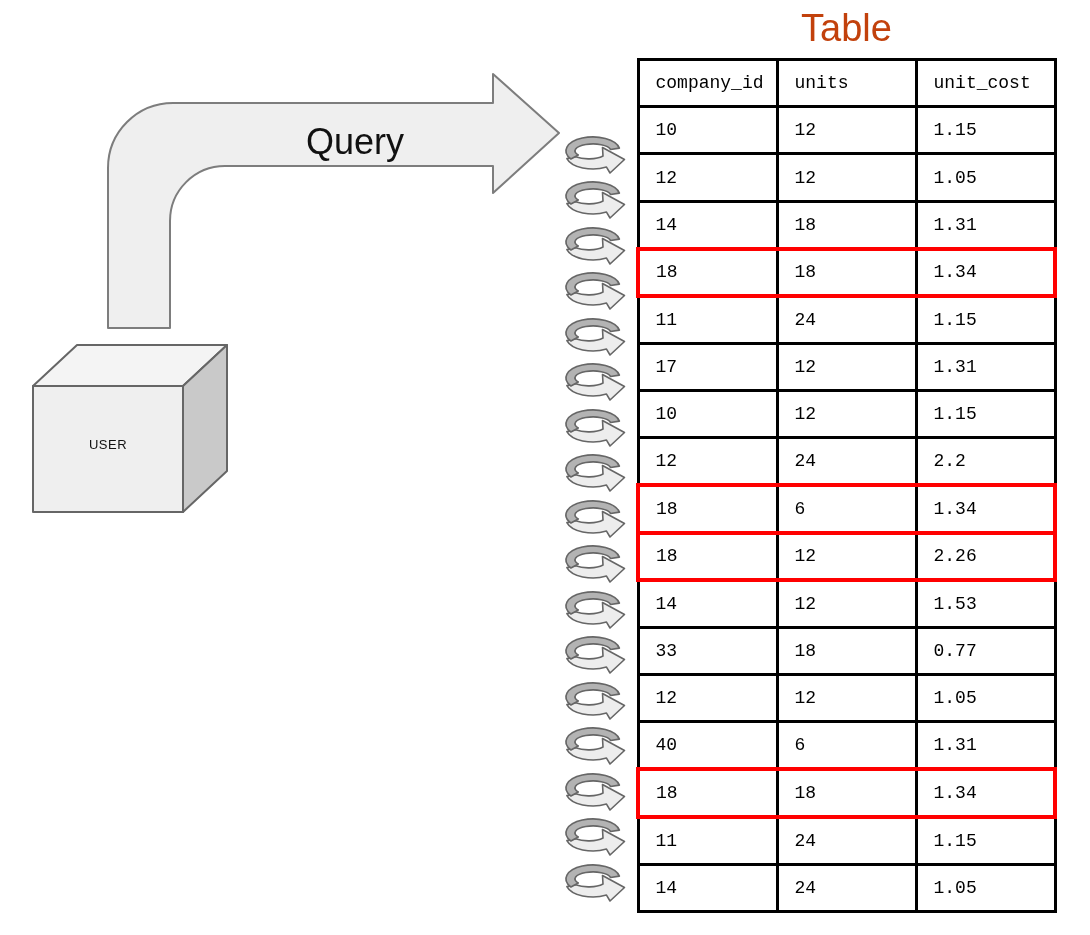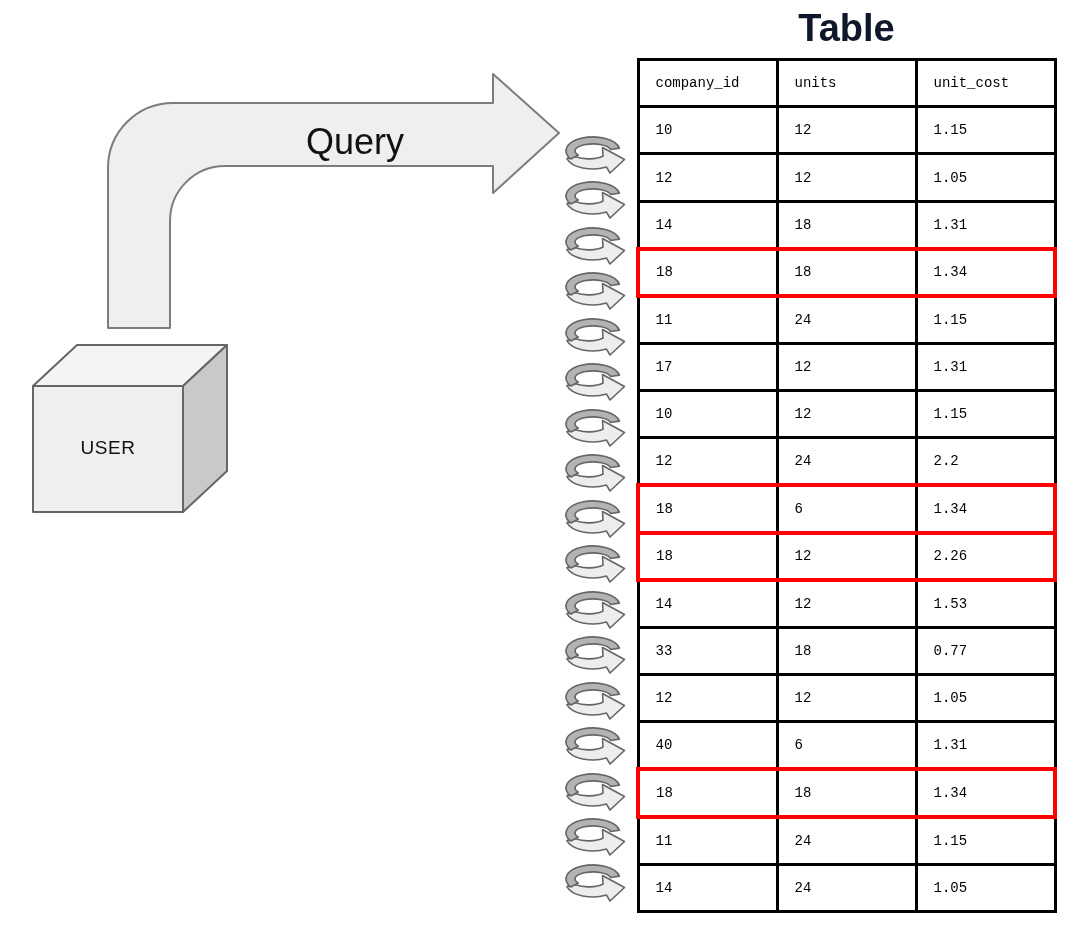--- a/index.html
+++ b/index.html
@@ -14,42 +14,42 @@
     --cube-side:#c9c9c9;
     --cube-stroke:#666666;
   }
   html,body{margin:0;padding:0;background:#fff;}
   .canvas{
     position:relative;width:1090px;height:935px;background:#fff;
     font-family:"Liberation Sans", sans-serif;overflow:hidden;
   }
   .table-title{
     position:absolute;left:636px;top:9px;width:421px;text-align:center;
-    font-size:38px;line-height:1;color:#0f172a;font-weight:bold;
+    font-size:38px;line-height:1;color:#c2410c;
   }
   .query-label{
     position:absolute;left:306px;top:124px;font-size:36px;line-height:1;color:#111;
   }
   .user-label{
     position:absolute;left:33px;top:438px;width:150px;text-align:center;
-    font-size:19px;line-height:1;color:#111;letter-spacing:.5px;
+    font-size:13px;line-height:1;color:#111;letter-spacing:.5px;
   }
   svg.arrow{position:absolute;left:0;top:0;}
   svg.cube{position:absolute;left:25px;top:338px;}
   .arrow-body{fill:var(--arrow-fill);stroke:var(--arrow-stroke);stroke-width:2;stroke-linejoin:round;}
   .cube-front{fill:var(--cube-front);stroke:var(--cube-stroke);stroke-width:2;stroke-linejoin:round;}
   .cube-top{fill:var(--cube-top);stroke:var(--cube-stroke);stroke-width:2;stroke-linejoin:round;}
   .cube-side{fill:var(--cube-side);stroke:var(--cube-stroke);stroke-width:2;stroke-linejoin:round;}
   .loop{position:absolute;left:560px;width:68px;height:48px;}
   .loop-dark{fill:var(--loop-dark);stroke:#666;stroke-width:1.6;stroke-linejoin:round;}
   .loop-light{fill:var(--loop-light);stroke:#666;stroke-width:1.6;stroke-linejoin:round;}
   table.data{
     position:absolute;left:636px;top:58px;width:417px;height:855px;
     border-collapse:collapse;table-layout:fixed;
-    font-family:"Liberation Mono", monospace;font-size:14px;color:#000;
+    font-family:"Liberation Mono", monospace;font-size:18px;color:#000;
   }
   table.data th, table.data td{
     border:3px solid var(--border);
     padding:0 4px 0 16px;text-align:left;vertical-align:middle;
     font-weight:normal;overflow:hidden;white-space:nowrap;
   }
   table.data tr{height:47px;}
   tr.hl td{border-top:4px solid var(--highlight);border-bottom:4px solid var(--highlight);}
   tr.hl td:first-child{border-left:4px solid var(--highlight);}
   tr.hl td:last-child{border-right:4px solid var(--highlight);}

